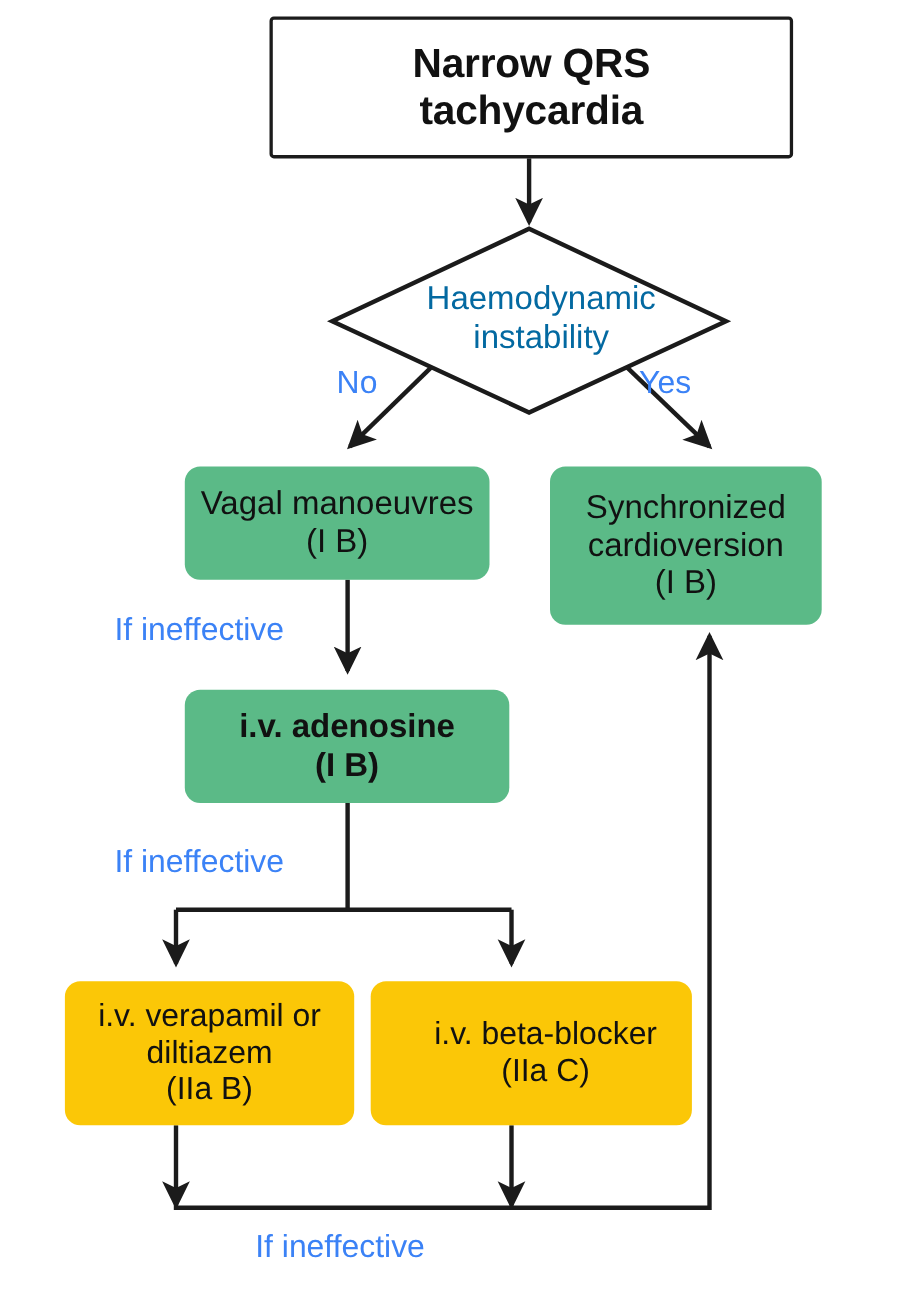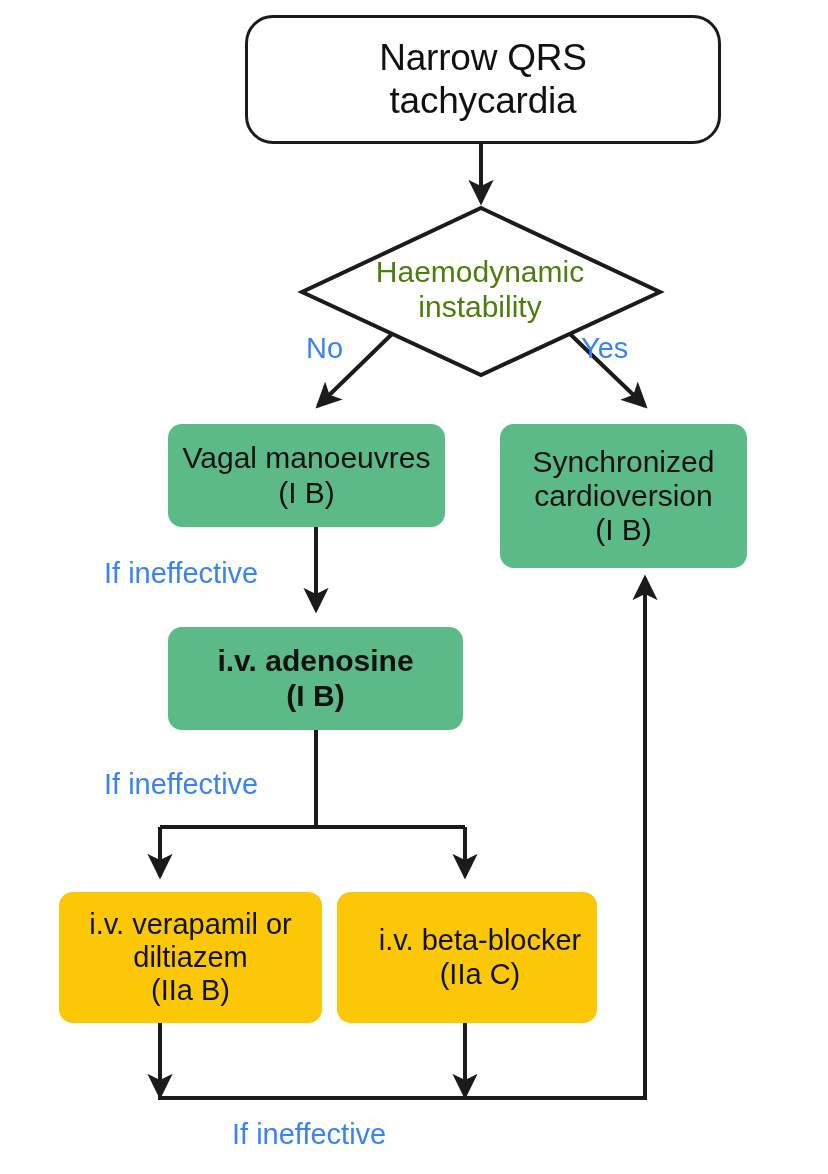--- a/index.html
+++ b/index.html
@@ -33,52 +33,52 @@
     color: #111111;
     line-height: 1.14;
     white-space: pre-line;
   }
   .node-start {
     left: 245px;
     top: 15px;
     width: 476px;
     height: 129px;
     border: 3px solid #1b1b1b;
-    border-radius: 28px;
+    border-radius: 4px;
     background: #ffffff;
     font-size: 37px;
-    font-weight: normal;
+    font-weight: bold;
     letter-spacing: -0.2px;
   }
   .node-green {
     background: #5bba87;
     border-radius: 14px;
     font-size: 30px;
     font-weight: normal;
   }
   .node-yellow {
     background: #fbc707;
     border-radius: 14px;
     font-size: 29px;
     font-weight: normal;
   }
   .node-vagal   { left: 168px; top: 424px; width: 277px; height: 103px; }
   .node-cardio  { left: 500px; top: 424px; width: 247px; height: 144px; }
   .node-adeno   { left: 168px; top: 627px; width: 295px; height: 103px; font-weight: bold; }
   .node-verap   { left: 32px;  top: 892px; width: 263px; height: 131px; margin-left: 27px; }
-  .node-beta    { left: 337px; top: 892px; width: 260px; height: 131px; padding-left: 26px; }
+  .node-beta    { left: 337px; top: 892px; width: 292px; height: 131px; padding-left: 26px; }
 
   .diamond-label {
     position: absolute;
-    left: 330px;
+    left: 342px;
     top: 255px;
     width: 300px;
     text-align: center;
     font-size: 30px;
-    color: #4d7c0f;
+    color: #0369a1;
     line-height: 1.16;
     white-space: pre-line;
   }
   .edge-label {
     position: absolute;
     color: #3b82f6;
     font-size: 29px;
     white-space: nowrap;
   }
   .lbl-no      { left: 306px; top: 332px; }

